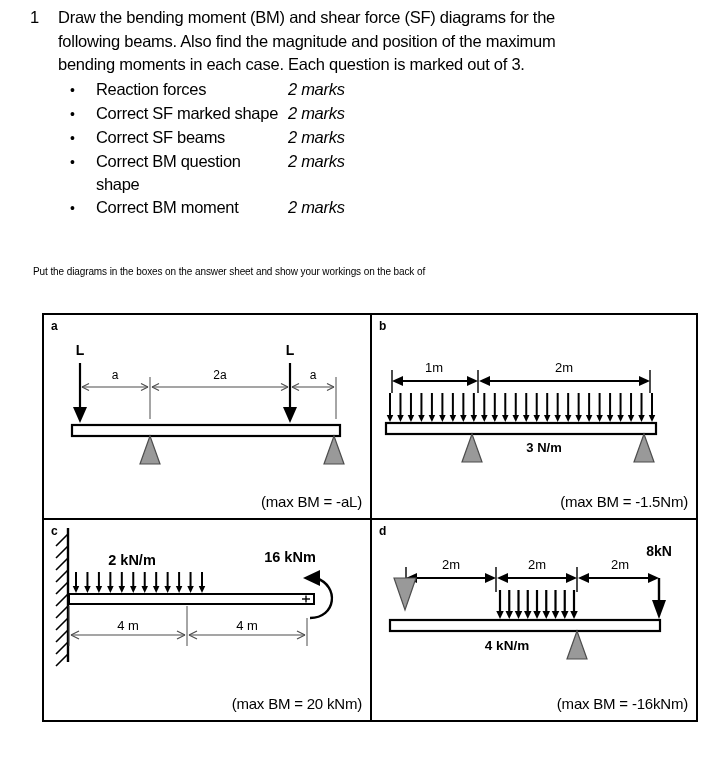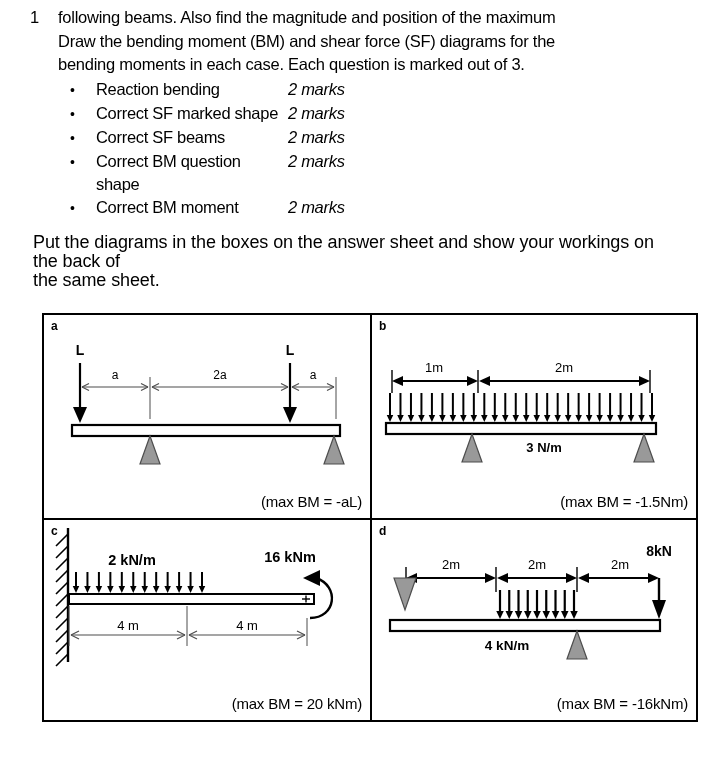--- a/index.html
+++ b/index.html
@@ -76,23 +76,23 @@
   }
   .mark-value {
     flex: 0 0 auto;
     letter-spacing: -0.3px;
     font-style: italic;
   }
 
   .instruction {
     position: absolute;
     left: 33px;
-    top: 233px;
+    top: 262px;
     width: 650px;
-    font-size: 18px;
+    font-size: 10px;
     line-height: 19px;
     letter-spacing: -0.1px;
   }
   .instruction p { margin: 0; }
 
   
   .diagram-table {
     position: absolute;
     left: 42px;
     top: 313px;
@@ -136,28 +136,28 @@
 </style>
 </head>
 <body>
 
 <div class="page">
 
   <div class="question-block">
     <div class="q-row">
       <div class="q-number">1</div>
       <div class="q-text">
+        <p>Draw the bending moment (BM) and shear force (SF) diagrams for the</p>
         <p>following beams. Also find the magnitude and position of the maximum</p>
-        <p>Draw the bending moment (BM) and shear force (SF) diagrams for the</p>
         <p>bending moments in each case. Each question is marked out of 3.</p>
 
         <ul class="marks-list">
           <li>
             <span class="bullet">•</span>
-            <span class="mark-label">Reaction bending</span>
+            <span class="mark-label">Reaction forces</span>
             <span class="mark-value">2 marks</span>
           </li>
           <li>
             <span class="bullet">•</span>
             <span class="mark-label">Correct SF marked shape</span>
             <span class="mark-value">2 marks</span>
           </li>
           <li>
             <span class="bullet">•</span>
             <span class="mark-label">Correct SF beams</span>
@@ -173,21 +173,20 @@
             <span class="mark-label">Correct BM moment</span>
             <span class="mark-value">2 marks</span>
           </li>
         </ul>
       </div>
     </div>
   </div>
 
   <div class="instruction">
     <p>Put the diagrams in the boxes on the answer sheet and show your workings on the back of</p>
-    <p>the same sheet.</p>
   </div>
 
   <div class="diagram-table">
 
     <div class="cell a">
       <div class="cell-label">a</div>
       <svg class="diagram-svg" width="326" height="200" viewBox="0 0 326 200">
 
         <g stroke="#4d4d4d" stroke-width="1">
           <line x1="36" y1="62" x2="36" y2="104"></line>

